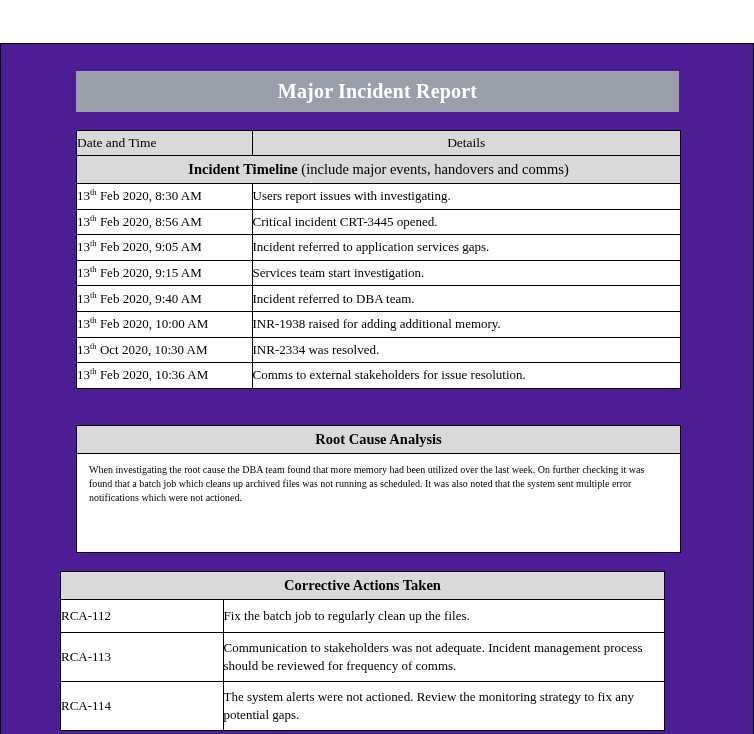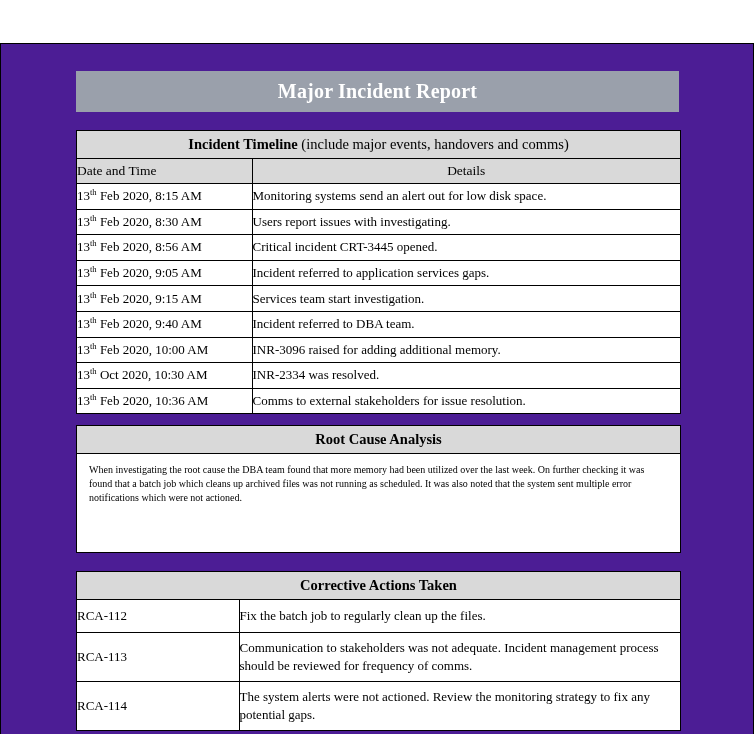--- a/index.html
+++ b/index.html
@@ -120,21 +120,21 @@
   #rca-block .rca-body {
     font-size: 10px;
     line-height: 1.42;
     padding: 9px 14px 11px 12px;
     vertical-align: top;
     height: 78px;
   }
 
   
   #actions-block {
-    left: 75px;
+    left: 59px;
     top: 527px;
     width: 605px;
   }
   #actions-block .c-id { width: 162px; }
   .ca-id {
     font-size: 13px;
     font-weight: bold;
     padding: 0 8px 0 12px;
   }
   .ca-desc {
@@ -155,31 +155,27 @@
   </div>
 
   <div class="block" id="timeline-block">
     <table>
       <colgroup>
           <col class="c-date">
           <col>
         </colgroup>
       <tbody>
         <tr>
-          <td class="sec-head" colspan="2"><span class="strong">Incident Timeline</span><span class="light"> (include major events, handovers and comms)</span></td>
-        </tr>
-        <tr>
           <td class="col-head cell-pad-l">Date and Time</td>
           <td class="col-head center">Details</td>
         </tr>
-
-        <tr class="tl-row">
-          <td class="tl-date cell-pad-l"><span>13</span><sup>th</sup><span> Feb 2020, 8:15 AM</span></td>
-          <td class="tl-detail cell-pad-r">Monitoring systems send an alert out for low disk space.</td>
-        </tr>
+        <tr>
+          <td class="sec-head" colspan="2"><span class="strong">Incident Timeline</span><span class="light"> (include major events, handovers and comms)</span></td>
+        </tr>
+
         <tr class="tl-row">
           <td class="tl-date cell-pad-l"><span>13</span><sup>th</sup><span> Feb 2020, 8:30 AM</span></td>
           <td class="tl-detail cell-pad-r">Users report issues with investigating.</td>
         </tr>
         <tr class="tl-row">
           <td class="tl-date cell-pad-l"><span>13</span><sup>th</sup><span> Feb 2020, 8:56 AM</span></td>
           <td class="tl-detail cell-pad-r">Critical incident CRT-3445 opened.</td>
         </tr>
         <tr class="tl-row">
           <td class="tl-date cell-pad-l"><span>13</span><sup>th</sup><span> Feb 2020, 9:05 AM</span></td>
@@ -188,21 +184,21 @@
         <tr class="tl-row">
           <td class="tl-date cell-pad-l"><span>13</span><sup>th</sup><span> Feb 2020, 9:15 AM</span></td>
           <td class="tl-detail cell-pad-r">Services team start investigation.</td>
         </tr>
         <tr class="tl-row">
           <td class="tl-date cell-pad-l"><span>13</span><sup>th</sup><span> Feb 2020, 9:40 AM</span></td>
           <td class="tl-detail cell-pad-r">Incident referred to DBA team.</td>
         </tr>
         <tr class="tl-row">
           <td class="tl-date cell-pad-l"><span>13</span><sup>th</sup><span> Feb 2020, 10:00 AM</span></td>
-          <td class="tl-detail cell-pad-r">INR-3096 raised for adding additional memory.</td>
+          <td class="tl-detail cell-pad-r">INR-1938 raised for adding additional memory.</td>
         </tr>
         <tr class="tl-row">
           <td class="tl-date cell-pad-l"><span>13</span><sup>th</sup><span> Oct 2020, 10:30 AM</span></td>
           <td class="tl-detail cell-pad-r">INR-2334 was resolved.</td>
         </tr>
         <tr class="tl-row">
           <td class="tl-date cell-pad-l"><span>13</span><sup>th</sup><span> Feb 2020, 10:36 AM</span></td>
           <td class="tl-detail cell-pad-r">Comms to external stakeholders for issue resolution.</td>
         </tr>
       </tbody>

